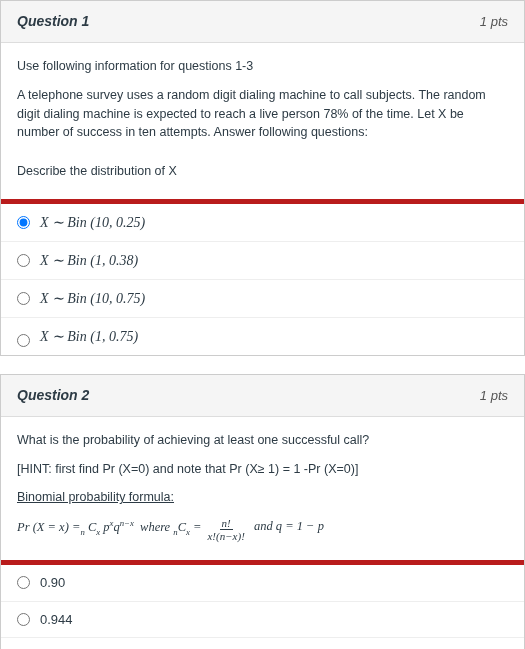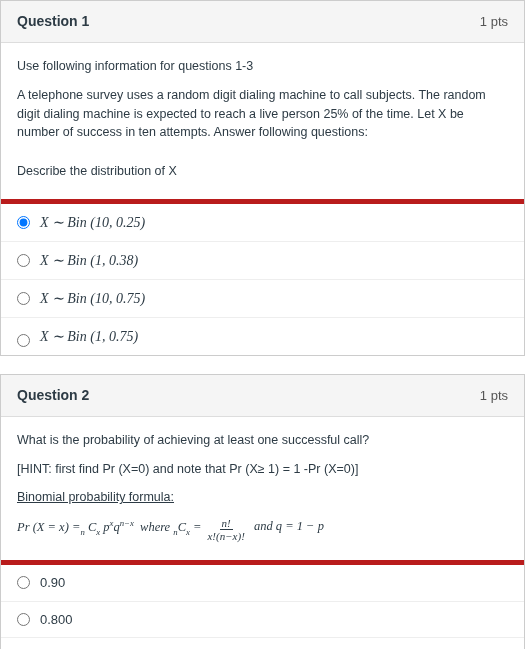--- a/index.html
+++ b/index.html
@@ -15,20 +15,21 @@
     border: 1px solid #ccc;
     margin-bottom: 18px;
   }
   .q-header {
     display: flex;
     justify-content: space-between;
     align-items: center;
     padding: 10px 16px;
     background: #f5f5f5;
     border-bottom: 1px solid #ddd;
+    font-style: italic;
   }
   .q-title { font-weight: bold; font-size: 14px; }
   .q-pts { font-size: 13px; color: #555; }
   .q-body { padding: 14px 16px 8px 16px; }
   .q-body p { margin-bottom: 10px; font-size: 12.5px; color: #2d3b45; }
   .desc { margin-top: 20px; margin-bottom: 10px; }
   .options { border-top: 5px solid #b91c1c; }
   .option {
     display: flex;
     align-items: center;
@@ -50,21 +51,21 @@
 </head>
 <body>
 
 <div class="question-block">
   <div class="q-header">
     <span class="q-title">Question 1</span>
     <span class="q-pts">1 pts</span>
   </div>
   <div class="q-body">
     <p>Use following information for questions 1-3</p>
-    <p>A telephone survey uses a random digit dialing machine to call subjects. The random digit dialing machine is expected to reach a live person 25% of the time. Let X be number of success in ten attempts. Answer following questions:</p>
+    <p>A telephone survey uses a random digit dialing machine to call subjects. The random digit dialing machine is expected to reach a live person 78% of the time. Let X be number of success in ten attempts. Answer following questions:</p>
     <p class="desc">Describe the distribution of X</p>
   </div>
   <div class="options">
     <label class="option">
       <input type="radio" name="q1" checked="" style="">
       <span class="math">X ∼ Bin (10, 0.25)</span>
     </label>
     <label class="option">
       <input type="radio" name="q1" style="">
       <span class="math">X ∼ Bin (1, 0.38)</span>
@@ -98,21 +99,21 @@
       <span>&nbsp;and&nbsp;q = 1 − p</span>
     </p>
   </div>
   <div class="options">
     <label class="option">
       <input type="radio" name="q2" style="">
       <span>0.90</span>
     </label>
     <label class="option">
       <input type="radio" name="q2" style="">
-      <span>0.800</span>
+      <span>0.944</span>
     </label>
     <label class="option">
       <input type="radio" name="q2" style="">
       <span>0.844</span>
     </label>
 
   </div>
 </div>
 
 </body></html>

